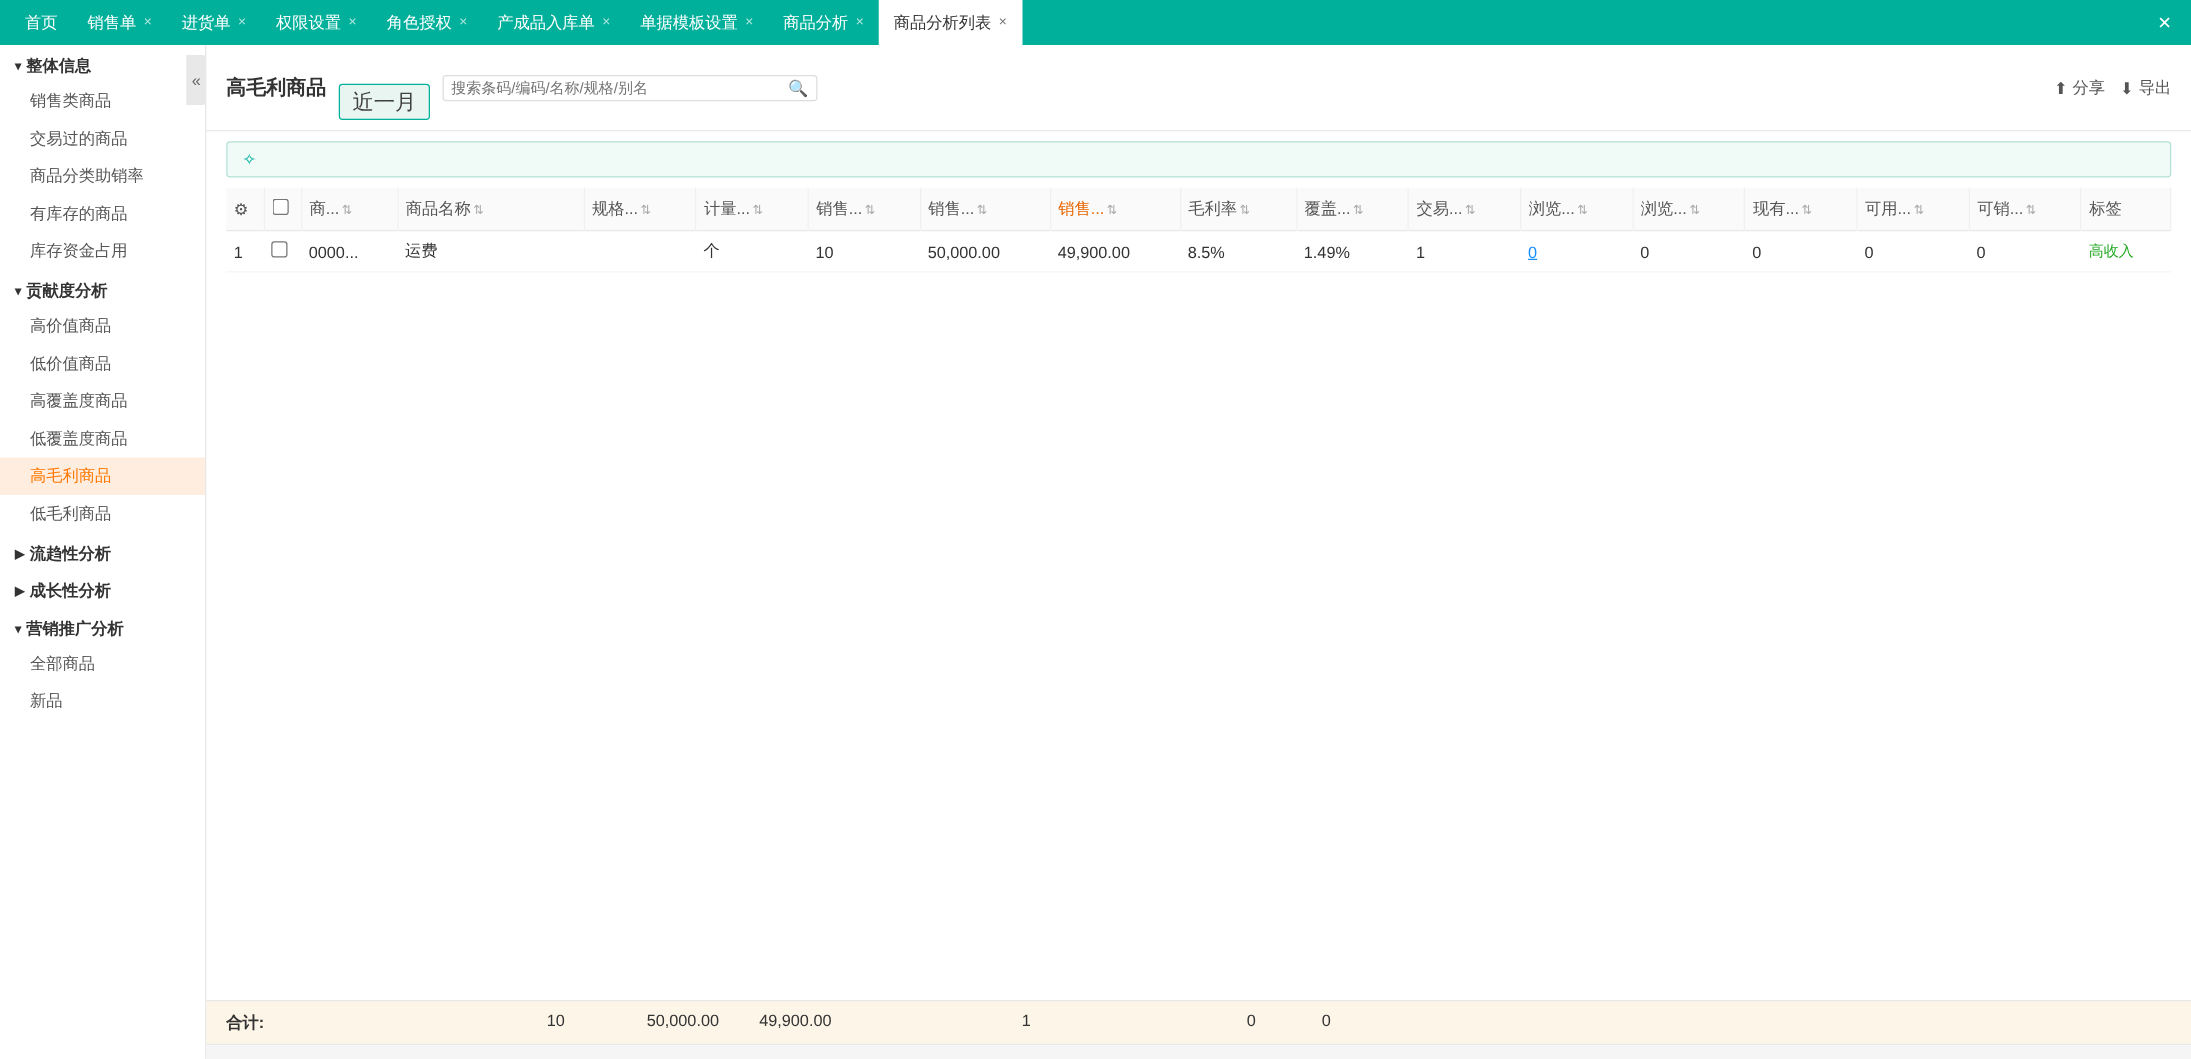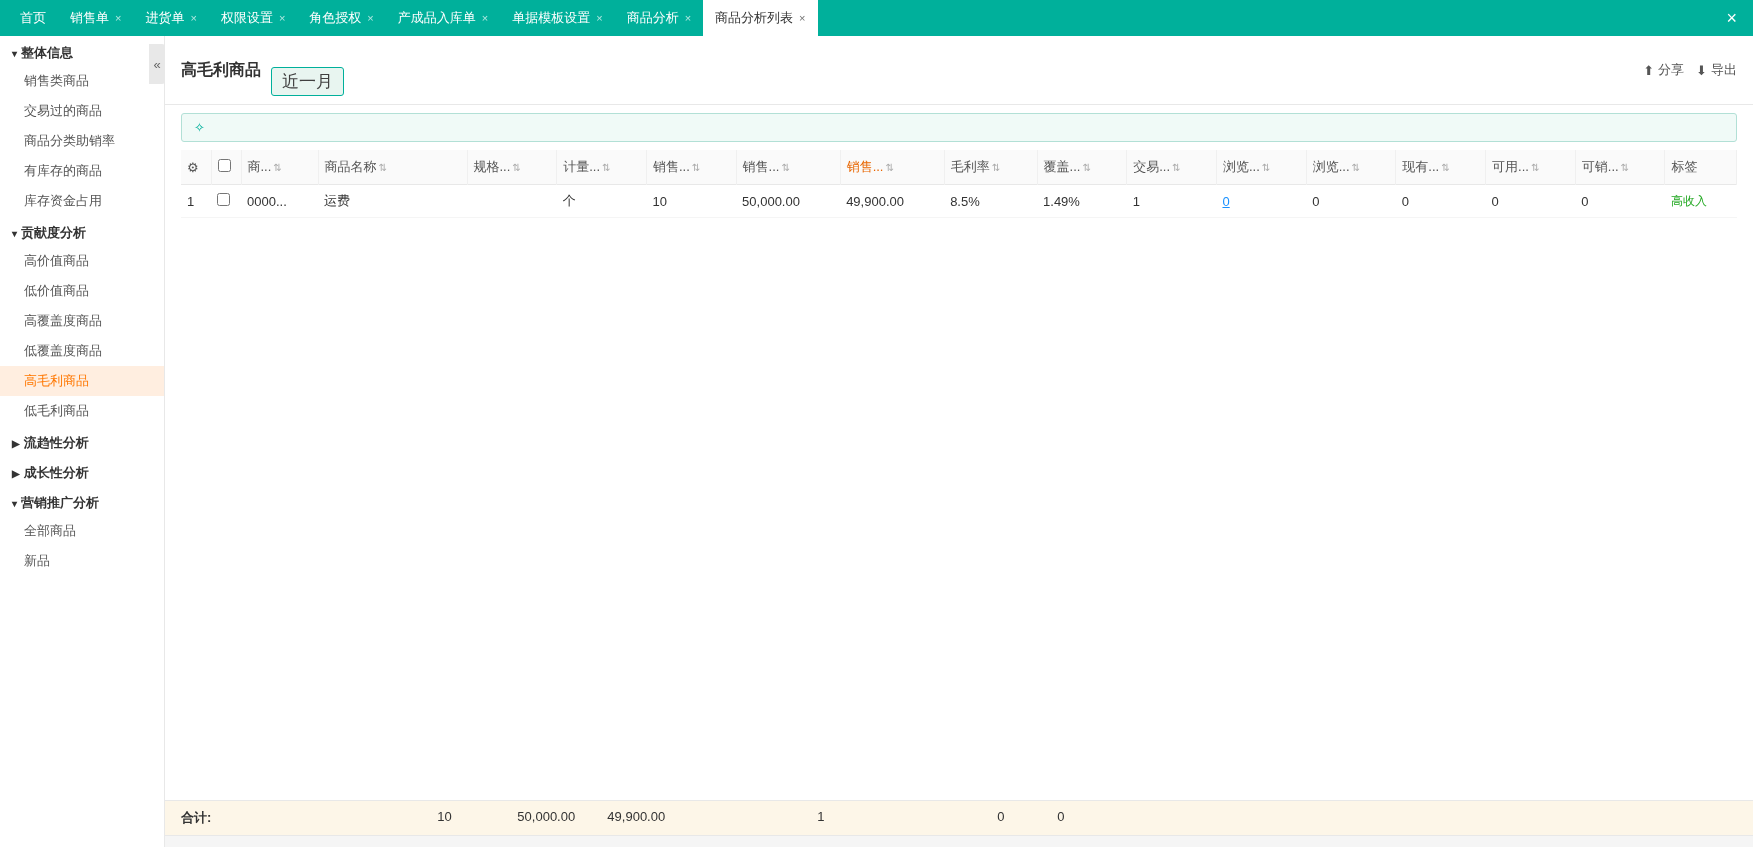--- a/index.html
+++ b/index.html
@@ -320,20 +320,24 @@
     </div>
     <div class="sidebar-item">全部商品</div>
     <div class="sidebar-item">新品</div>
   </div>
 
   <div class="content-area">
 
     <div class="content-header">
       <span class="content-title">高毛利商品</span>
       <button class="filter-btn">近一月</button>
+      <div class="search-box">
+        <input type="text" placeholder="搜索条码/编码/名称/规格/别名" style="">
+        <span style="color:#aaa; cursor:pointer;">🔍</span>
+      </div>
       <div class="header-actions">
         <div class="action-btn">
           <span>⬆</span>
           <span>分享</span>
         </div>
         <div class="action-btn">
           <span>⬇</span>
           <span>导出</span>
         </div>
       </div>

